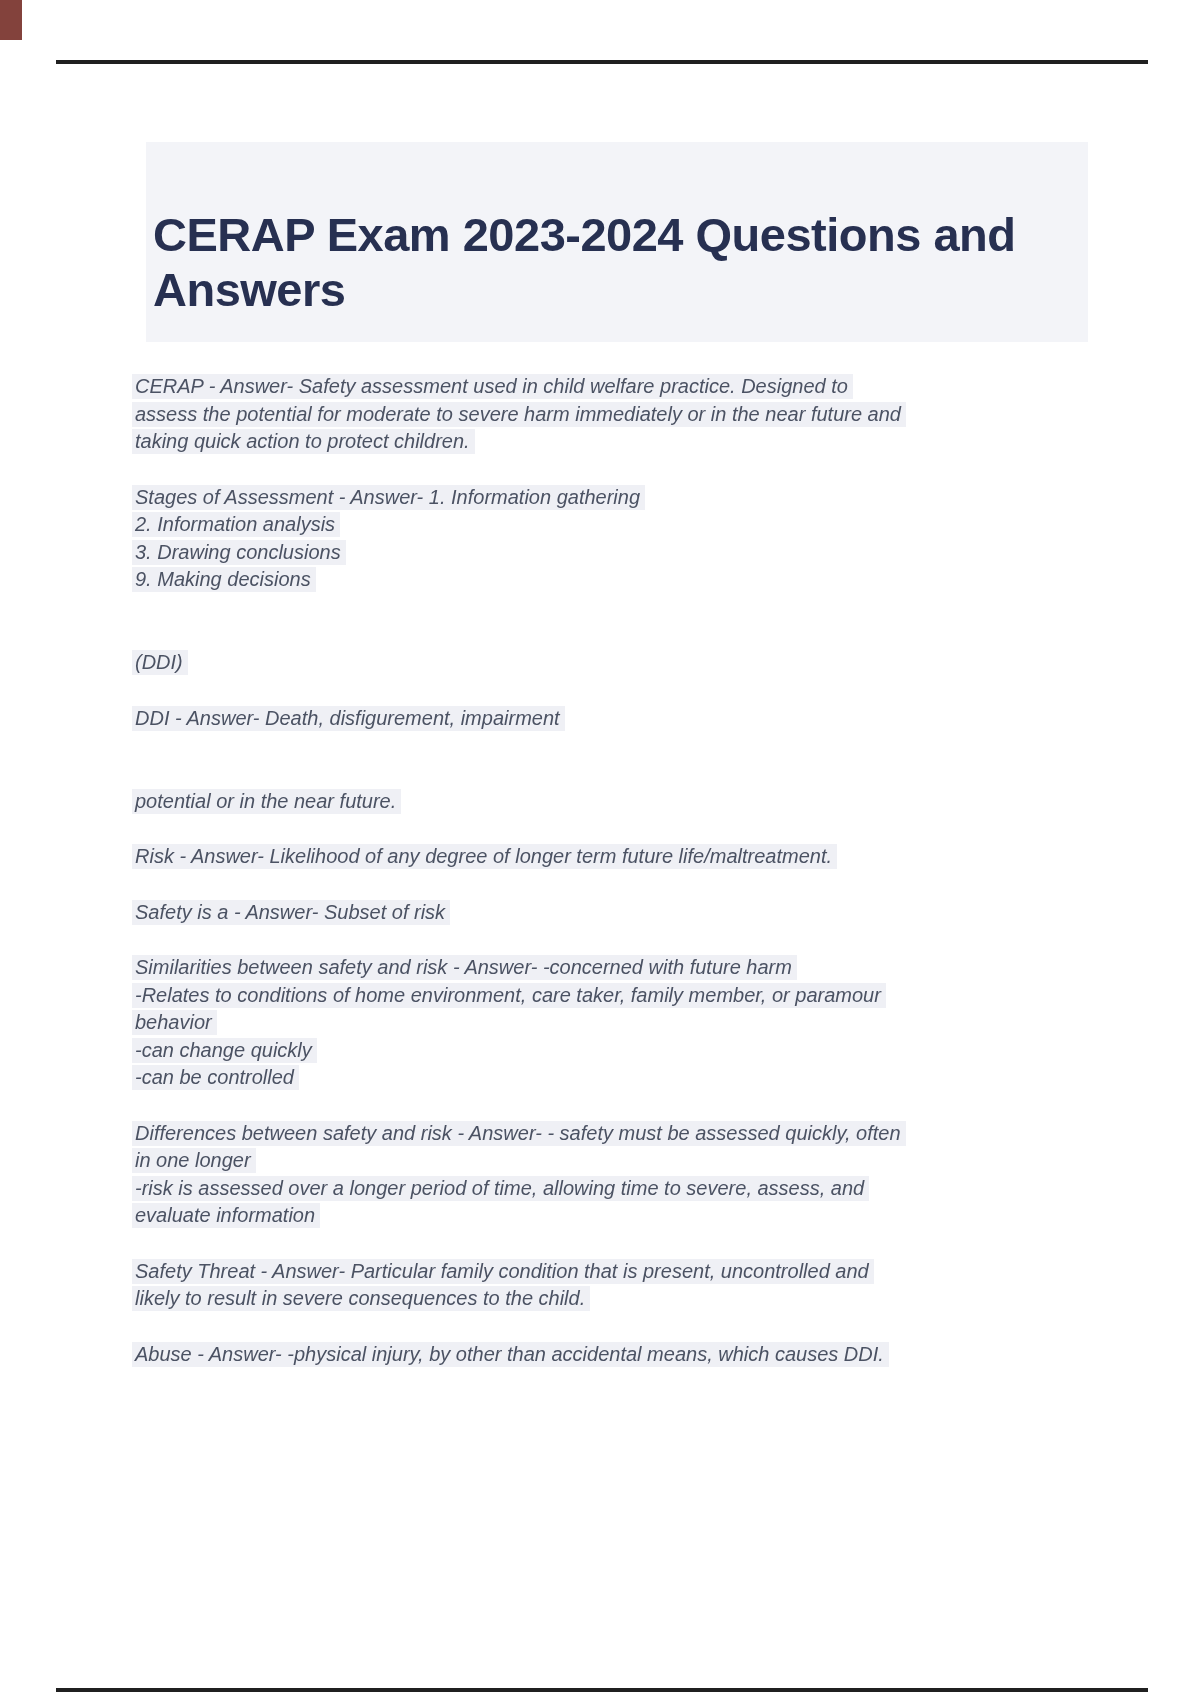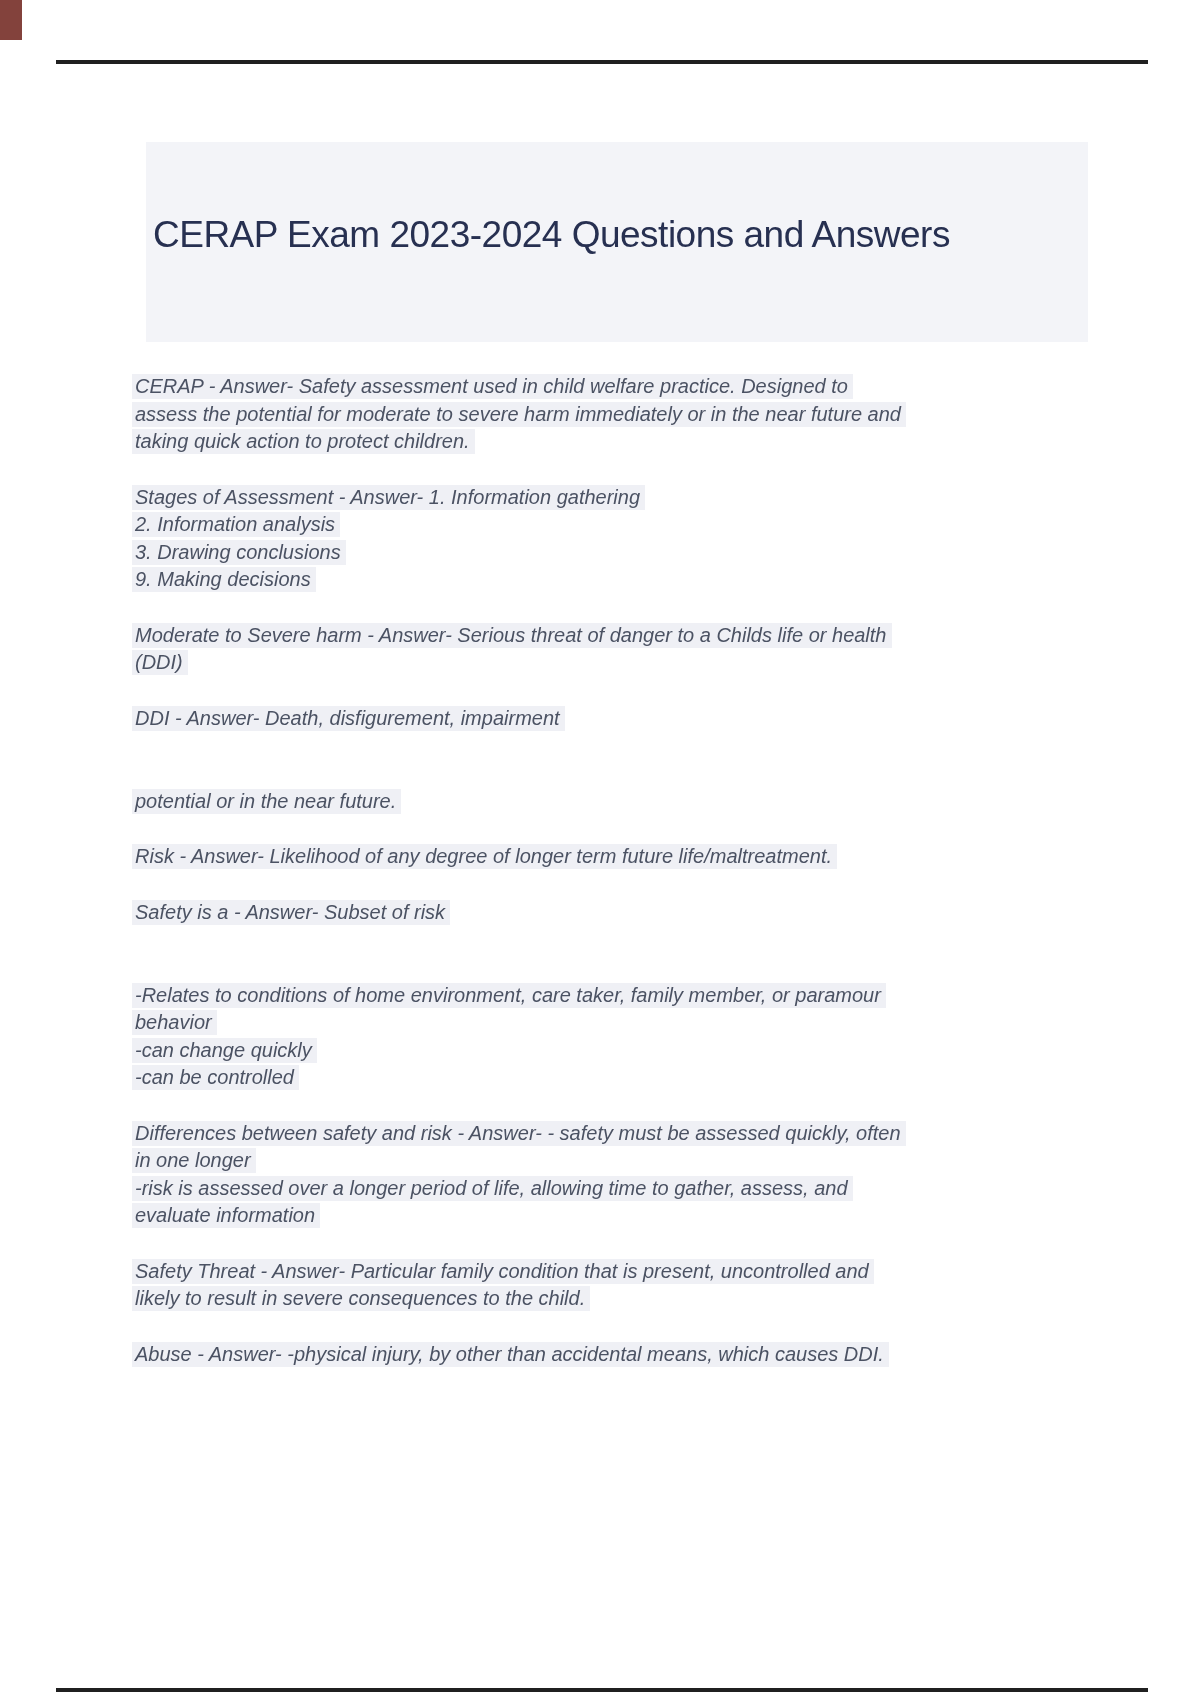--- a/index.html
+++ b/index.html
@@ -31,23 +31,23 @@
     left: 146px;
     top: 142px;
     width: 942px;
     height: 200px;
     background: var(--titlebox-bg, #f3f4f8);
     box-sizing: border-box;
     padding: 65px 24px 0 7px;
   }
   .title-box h1 {
     margin: 0;
-    font-size: 37px;
+    font-size: 47px;
     line-height: 55px;
-    font-weight: normal;
+    font-weight: bold;
     letter-spacing: -0.5px;
     color: var(--title-color, #273051);
   }
   .doc-body {
     position: absolute;
     left: 135px;
     top: 373px;
     width: 920px;
     color: var(--body-color, #4b5263);
     font-size: 20px;
@@ -70,25 +70,25 @@
   <div class="corner-accent"></div>
   <div class="rule top"></div>
 
   <div class="title-box">
     <h1>CERAP Exam 2023-2024 Questions and Answers</h1>
   </div>
 
   <div class="doc-body">
       <p class="para"><span class="hl">CERAP - Answer- Safety assessment used in child welfare practice. Designed to</span><br><span class="hl">assess the potential for moderate to severe harm immediately or in the near future and</span><br><span class="hl">taking quick action to protect children.</span></p>
       <p class="para"><span class="hl">Stages of Assessment - Answer- 1. Information gathering</span><br><span class="hl">2. Information analysis</span><br><span class="hl">3. Drawing conclusions</span><br><span class="hl">9. Making decisions</span></p>
-      <p class="para"><span class="hl">Moderate to Severe harm - Answer- Serious threat of danger to a Childs life or health</span><br><span class="hl">(DDI)</span></p>
+      <p class="para"><br><span class="hl">(DDI)</span></p>
       <p class="para"><span class="hl">DDI - Answer- Death, disfigurement, impairment</span></p>
       <p class="para"><br><span class="hl">potential or in the near future.</span></p>
       <p class="para"><span class="hl">Risk - Answer- Likelihood of any degree of longer term future life/maltreatment.</span></p>
       <p class="para"><span class="hl">Safety is a - Answer- Subset of risk</span></p>
-      <p class="para"><br><span class="hl">-Relates to conditions of home environment, care taker, family member, or paramour</span><br><span class="hl">behavior</span><br><span class="hl">-can change quickly</span><br><span class="hl">-can be controlled</span></p>
-      <p class="para"><span class="hl">Differences between safety and risk - Answer- - safety must be assessed quickly, often</span><br><span class="hl">in one longer</span><br><span class="hl">-risk is assessed over a longer period of life, allowing time to gather, assess, and</span><br><span class="hl">evaluate information</span></p>
+      <p class="para"><span class="hl">Similarities between safety and risk - Answer- -concerned with future harm</span><br><span class="hl">-Relates to conditions of home environment, care taker, family member, or paramour</span><br><span class="hl">behavior</span><br><span class="hl">-can change quickly</span><br><span class="hl">-can be controlled</span></p>
+      <p class="para"><span class="hl">Differences between safety and risk - Answer- - safety must be assessed quickly, often</span><br><span class="hl">in one longer</span><br><span class="hl">-risk is assessed over a longer period of time, allowing time to severe, assess, and</span><br><span class="hl">evaluate information</span></p>
       <p class="para"><span class="hl">Safety Threat - Answer- Particular family condition that is present, uncontrolled and</span><br><span class="hl">likely to result in severe consequences to the child.</span></p>
       <p class="para"><span class="hl">Abuse - Answer- -physical injury, by other than accidental means, which causes DDI.</span><br></p>
     </div>
 
   <div class="rule bottom"></div>
 </div>
 
 </body></html>

